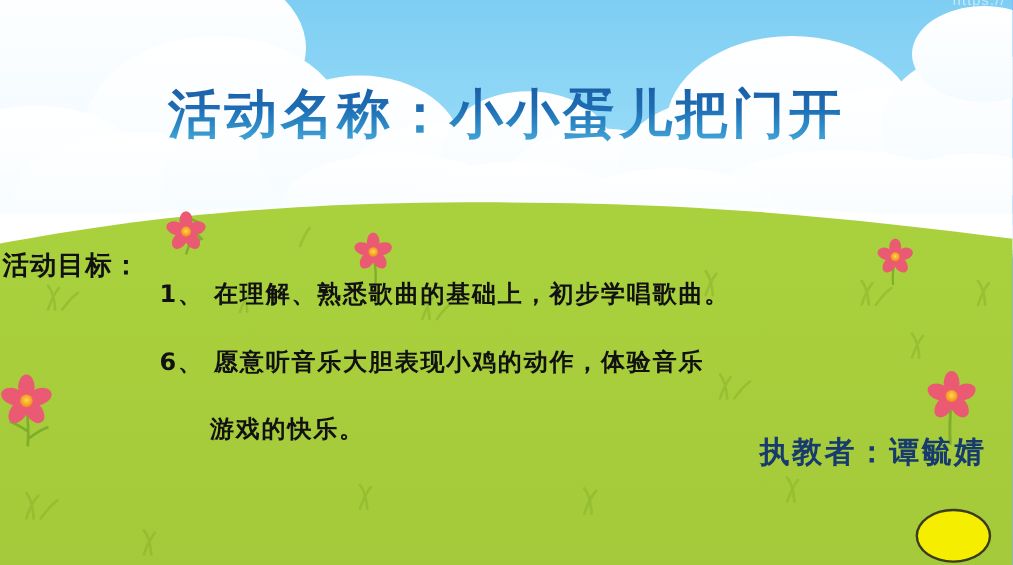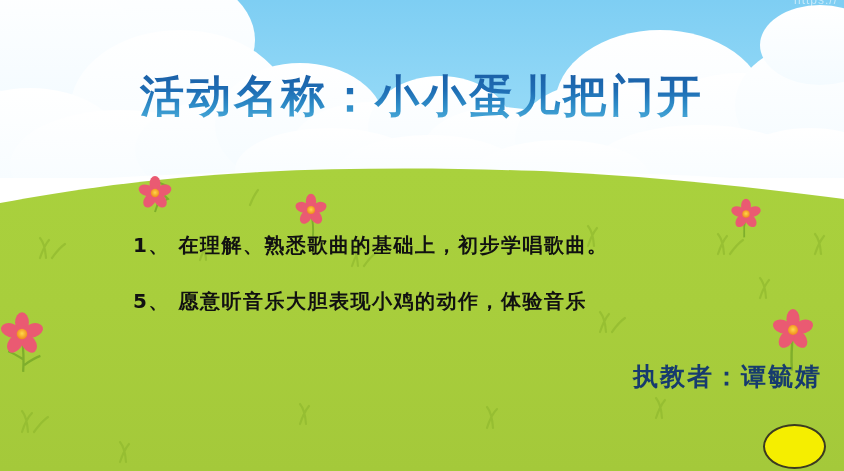--- a/index.html
+++ b/index.html
@@ -261,21 +261,23 @@
         </g>
         <circle cx="0" cy="0" r="4.6" fill="url(#flowerC)"></circle>
       </g>
     </g>
   </svg>
 
   <div class="watermark">https://</div>
 
   <div class="title">活动名称：小小蛋儿把门开</div>
 
+  <div class="goals-label">活动目标：</div>
 
   <div class="goal-line goal-1">1、 在理解、熟悉歌曲的基础上，初步学唱歌曲。</div>
-  <div class="goal-line goal-2">5、 愿意听音乐大胆表现小鸡的动作，体验音乐</div>
+  <div class="goal-line goal-2">6、 愿意听音乐大胆表现小鸡的动作，体验音乐</div>
+  <div class="goal-line goal-2b">游戏的快乐。</div>
 
   <div class="teacher">执教者：谭毓婧</div>
 
   <div class="yellow-dot"></div>
 
 </div>
 
 </body></html>

